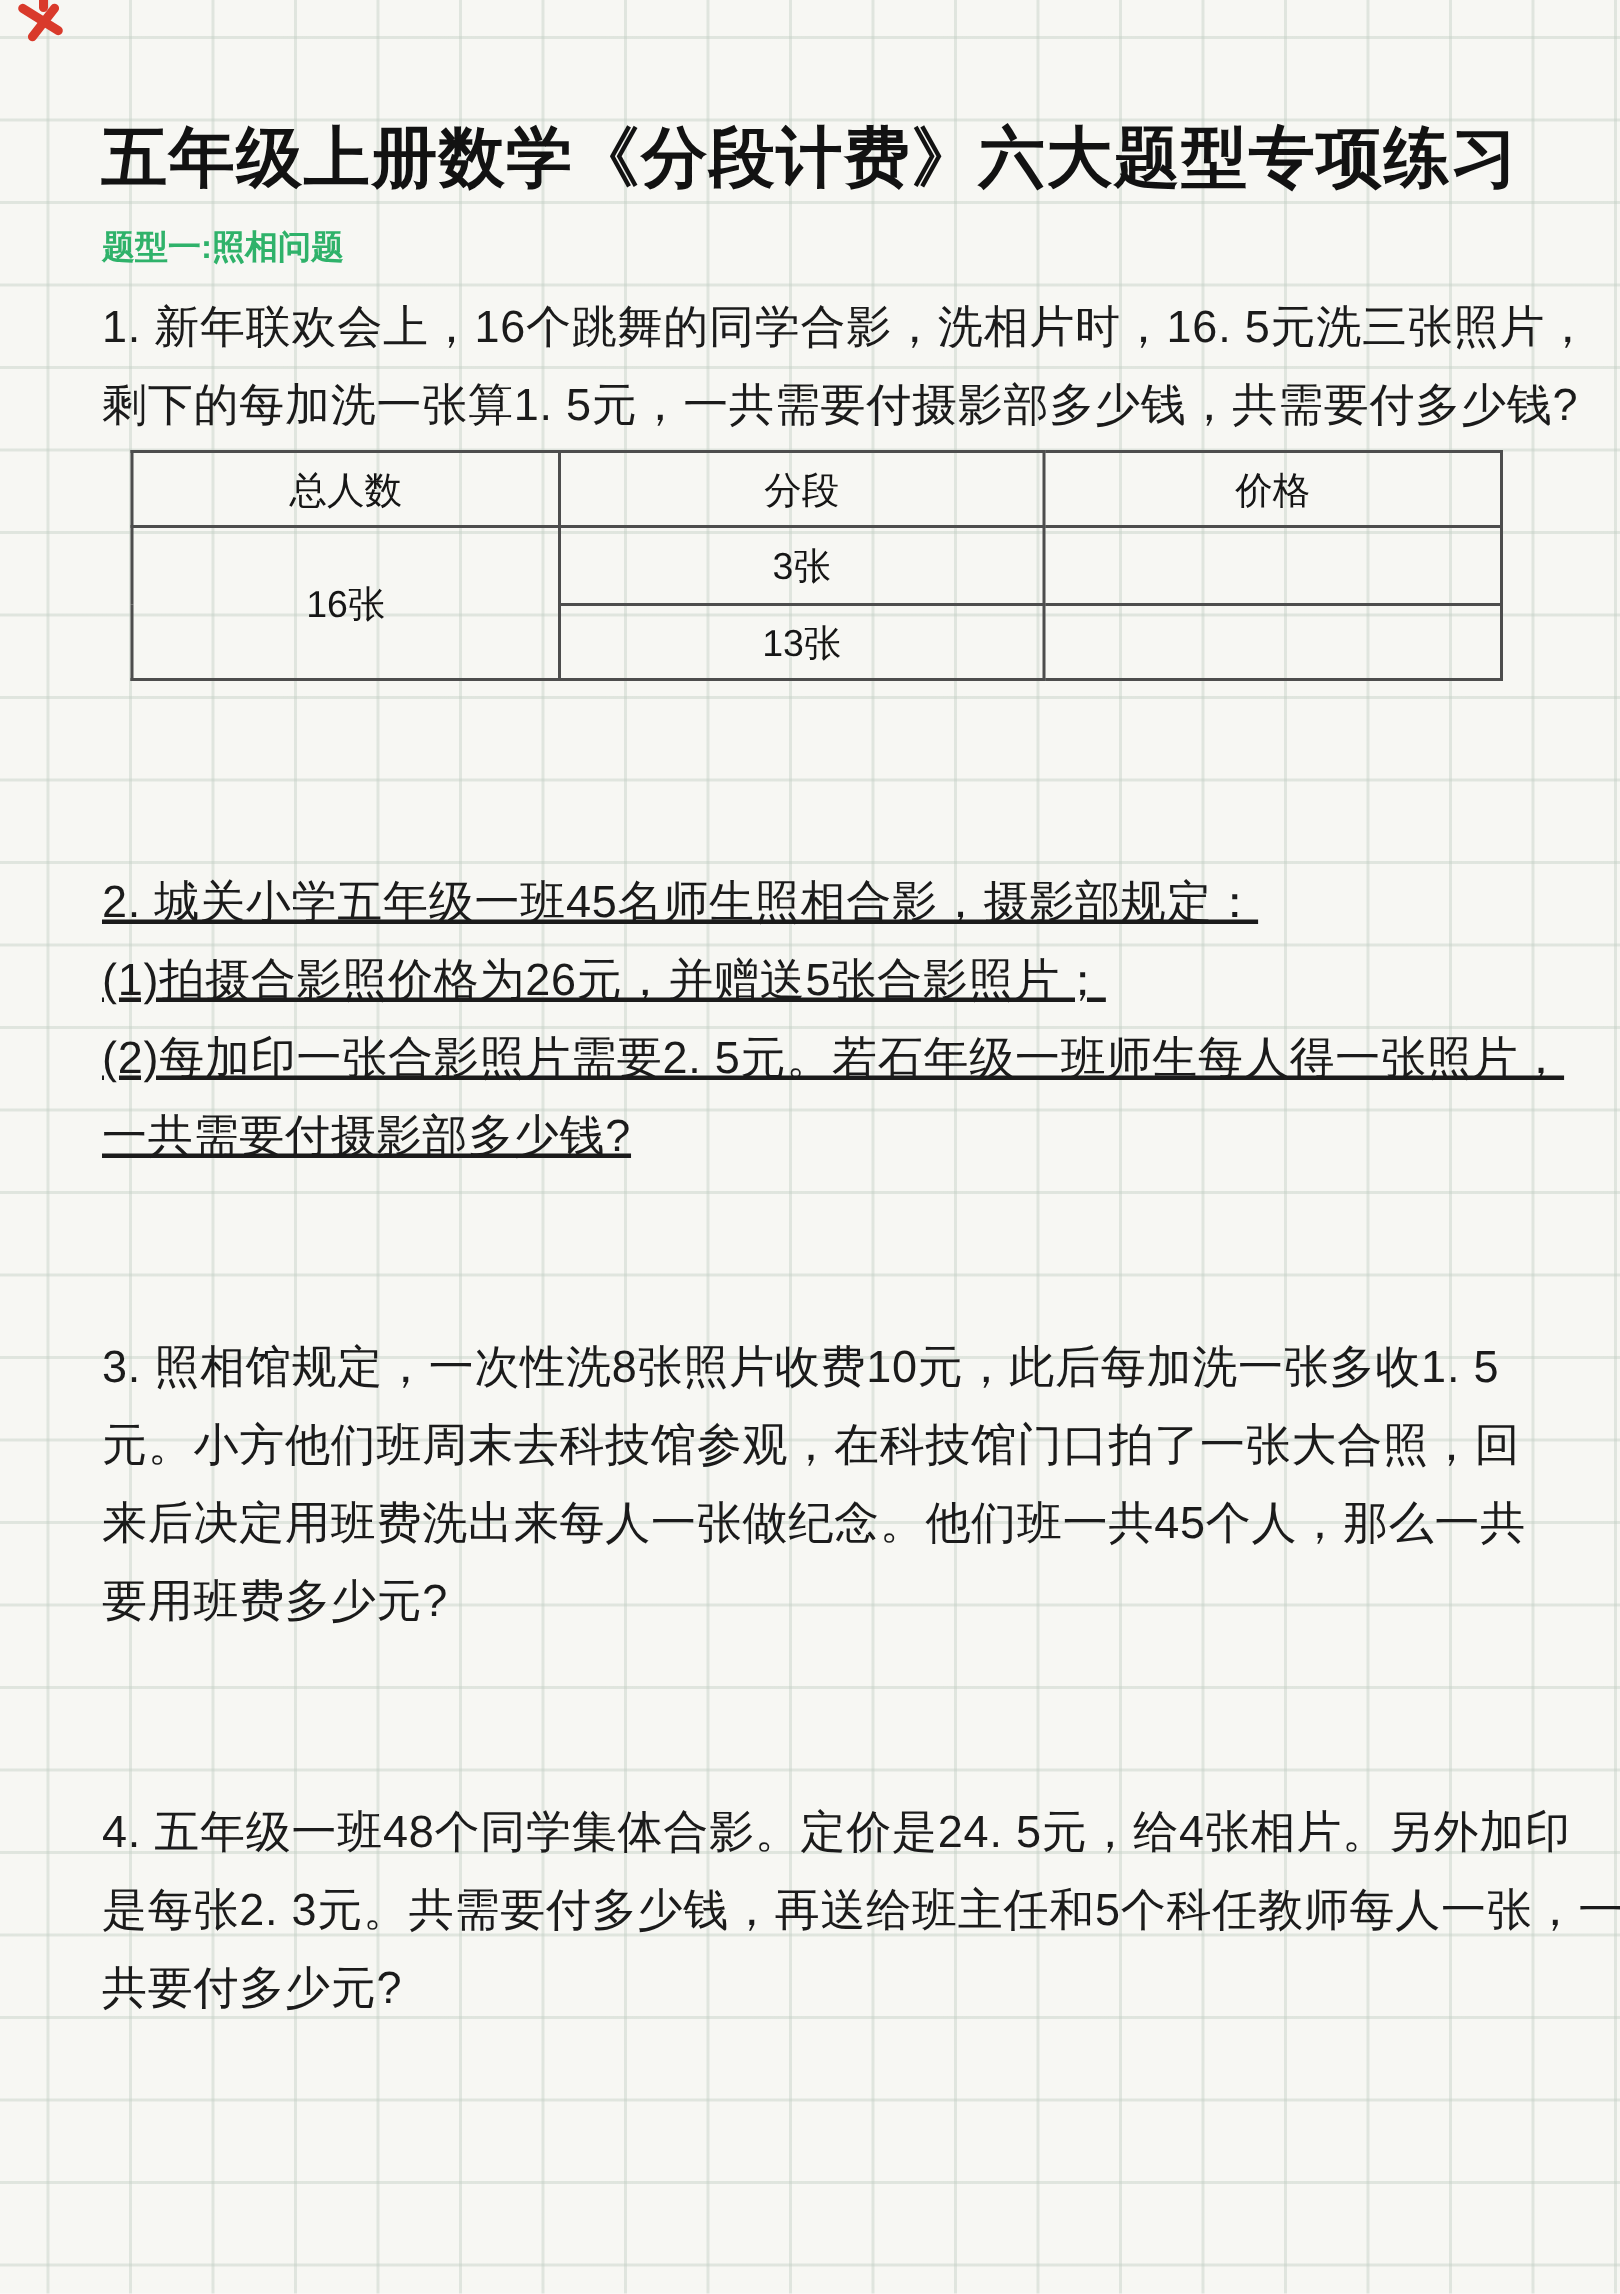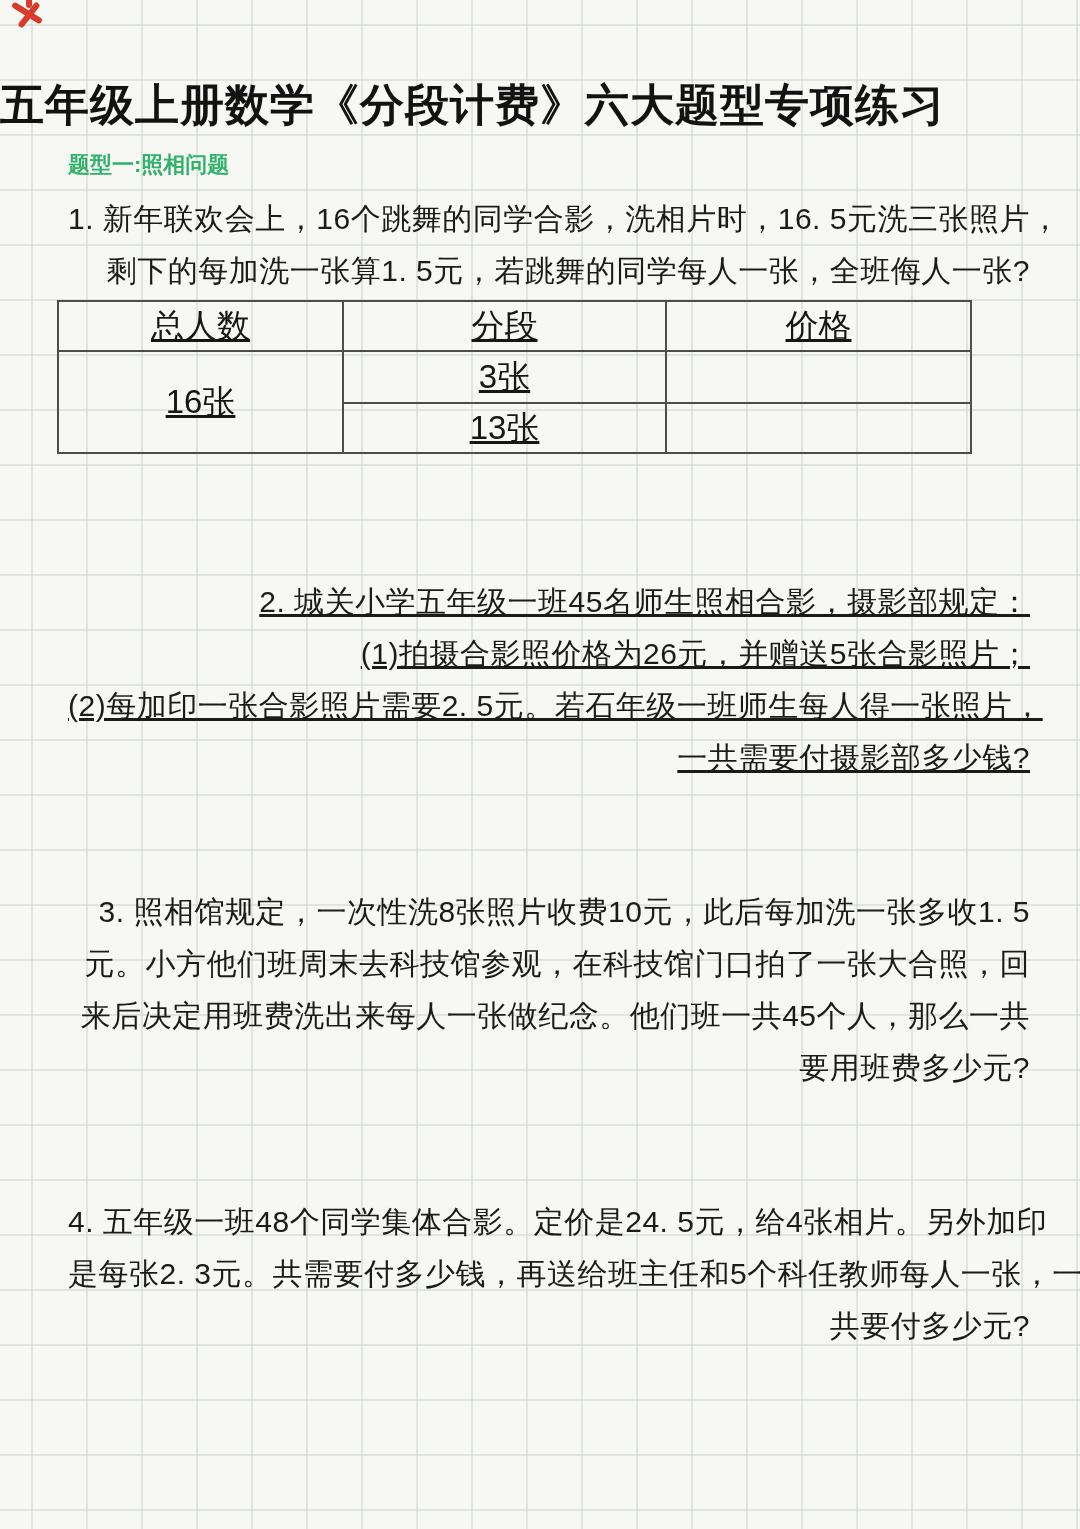--- a/index.html
+++ b/index.html
@@ -29,21 +29,21 @@
     background: var(--mark-red, #d93a2b);
     border-radius: 3px;
   }
   .corner-mark .s1 { width: 34px; height: 6px; top: 18px; left: 4px; transform: rotate(32deg); }
   .corner-mark .s2 { width: 30px; height: 6px; top: 20px; left: 8px; transform: rotate(-52deg); }
   .corner-mark .s3 { width: 6px;  height: 16px; top: 0px;  left: 20px; }
 
   .title {
     position: absolute;
     top: 76px; left: 0; right: 0;
-    text-align: left;
+    text-align: center;
     font-size: 44px;
     font-weight: 900;
     letter-spacing: 1px;
     color: #121212;
   }
 
   .section-label {
     position: absolute;
     top: 150px; left: 68px;
     font-size: 22px;
@@ -55,36 +55,34 @@
     position: absolute;
     left: 68px; right: 50px;
     font-size: 30px;
     font-weight: 500;
     letter-spacing: 0.5px;
   }
   .problem .line {
     height: 52px;
     line-height: 52px;
     white-space: nowrap;
-    text-align: right;
   }
   .p1 { top: 193px; }
   .p2 { top: 576px; text-decoration: underline; }
   .p3 { top: 886px; }
   .p4 { top: 1196px; }
 
   .pricing-table {
     position: absolute;
-    top: 300px; left: 57px;
+    top: 300px; left: 87px;
     width: 907px;
     border-collapse: collapse;
     table-layout: fixed;
-    font-size: 33px;
+    font-size: 25px;
     color: #161616;
-    text-decoration: underline;
   }
   .pricing-table td {
     border: 2px solid var(--table-border, #4d4d4d);
     text-align: center;
     vertical-align: middle;
     padding: 0;
   }
   .pricing-table .c1 { width: 283px; }
   .pricing-table .c2 { width: 321px; }
   .pricing-table .c3 { width: 303px; }
@@ -102,21 +100,21 @@
     <div class="stroke s2"></div>
     <div class="stroke s3"></div>
   </div>
 
   <div class="title">五年级上册数学《分段计费》六大题型专项练习</div>
 
   <div class="section-label">题型一:照相问题</div>
 
   <div class="problem p1">
     <div class="line">1. 新年联欢会上，16个跳舞的同学合影，洗相片时，16. 5元洗三张照片，</div>
-    <div class="line">剩下的每加洗一张算1. 5元，若跳舞的同学每人一张，全班侮人一张?</div>
+    <div class="line">剩下的每加洗一张算1. 5元，一共需要付摄影部多少钱，共需要付多少钱?</div>
   </div>
 
   <table class="pricing-table">
     <tbody>
         <tr class="hrow">
       <td class="c1">总人数</td>
       <td class="c2">分段</td>
       <td class="c3">价格</td>
     </tr>
     <tr class="r1">

